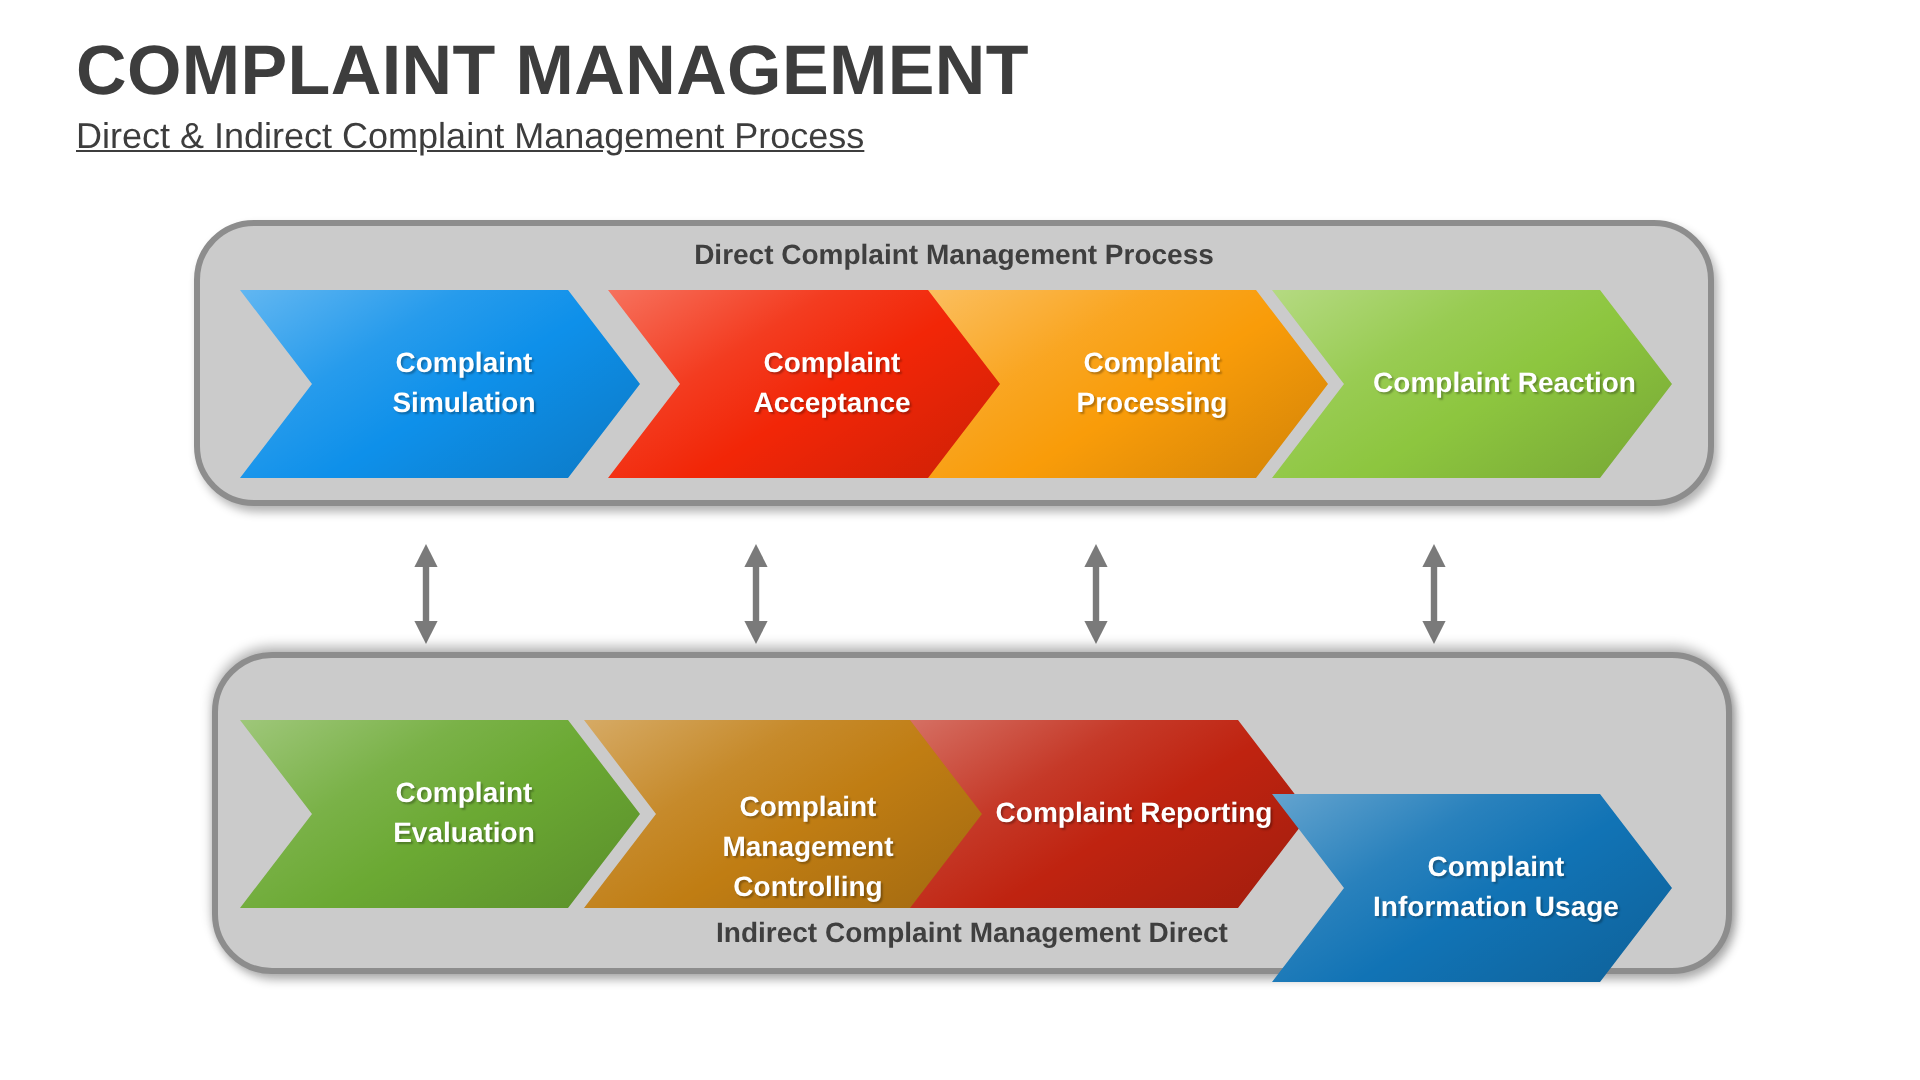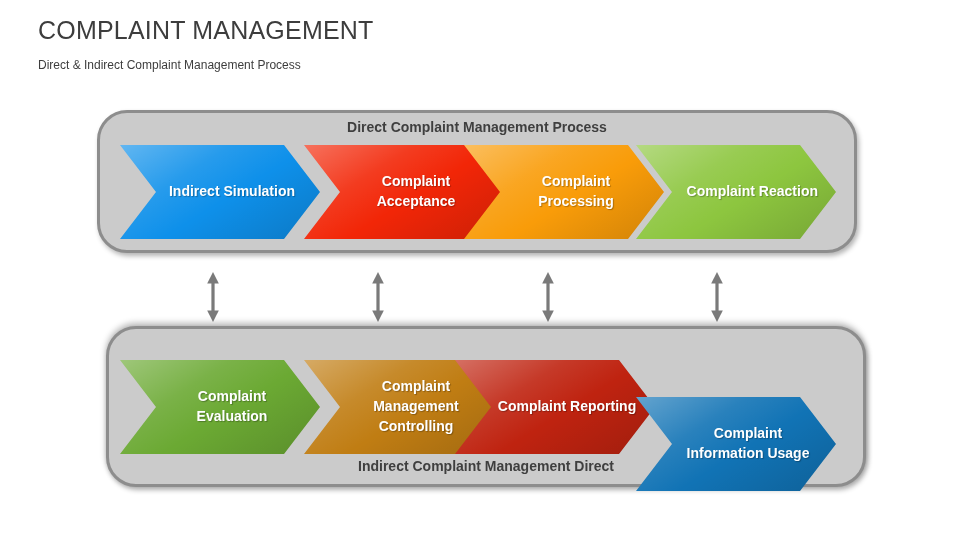--- a/index.html
+++ b/index.html
@@ -2,25 +2,25 @@
 <html><head>
 <meta charset="utf-8">
 <style>
   html,body{margin:0;padding:0;background:#ffffff;}
   .stage{
     position:relative;width:960px;height:540px;overflow:hidden;
     background:#ffffff;font-family:"Liberation Sans",sans-serif;
   }
   .page-title{
     position:absolute;left:38px;top:16px;margin:0;
-    font-size:25px;font-weight:normal;color:#3d3d3d;letter-spacing:0.2px;
+    font-size:35px;font-weight:bold;color:#3d3d3d;letter-spacing:0.2px;
   }
   .page-subtitle{
     position:absolute;left:38px;top:58px;
-    font-size:12px;font-weight:400;color:#3d3d3d;
+    font-size:18px;font-weight:400;color:#3d3d3d;text-decoration:underline;
   }
   .panel{
     position:absolute;width:760px;height:143px;
     background:#cbcbcb;border:3px solid #8d8d8d;border-radius:30px;
     box-sizing:border-box;
   }
   .panel-top{
     left:97px;top:110px;
     box-shadow:2px 3px 5px rgba(0,0,0,0.30);
   }
@@ -60,21 +60,21 @@
 
 <div class="stage">
 
   <h1 class="page-title">COMPLAINT MANAGEMENT</h1>
   <div class="page-subtitle">Direct &amp; Indirect Complaint Management Process</div>
 
   <section class="panel panel-top">
     <div class="panel-label at-top">Direct Complaint Management Process</div>
 
     <div class="chevron" style="left: 20px; --c: #0e90ea;">
-      <span class="step-label">Indirect Simulation</span>
+      <span class="step-label">Complaint Simulation</span>
     </div>
     <div class="chevron" style="left: 204px; --c: #f22607;">
       <span class="step-label">Complaint Acceptance</span>
     </div>
     <div class="chevron" style="left: 364px; --c: #f99c09;">
       <span class="step-label">Complaint Processing</span>
     </div>
     <div class="chevron" style="left: 536px; justify-content: flex-end; --c: #8dc63f;">
       <span class="step-label">Complaint Reaction</span>
     </div>
@@ -114,21 +114,21 @@
           <polygon points="8,0 2.2,11.5 13.8,11.5"></polygon>
           <polygon points="8,50 2.2,38.5 13.8,38.5"></polygon>
         </g>
       </svg>
   </div>
 
   <section class="panel panel-bottom">
     <div class="chevron" style="left: 11px; --c: #6ba933;">
       <span class="step-label">Complaint Evaluation</span>
     </div>
-    <div class="chevron" style="left: 195px; --c: #c07d13;">
+    <div class="chevron" style="left: 183px; align-items: flex-end; --c: #c07d13;">
       <span class="step-label">Complaint Management Controlling</span>
     </div>
     <div class="chevron" style="left: 346px; --c: #bf2310;">
       <span class="step-label">Complaint Reporting</span>
     </div>
     <div class="chevron" style="left: 527px; margin-top: 37px; --c: #1173b5;">
       <span class="step-label">Complaint Information Usage</span>
     </div>
 
     <div class="panel-label at-bottom">Indirect Complaint Management Direct</div>

